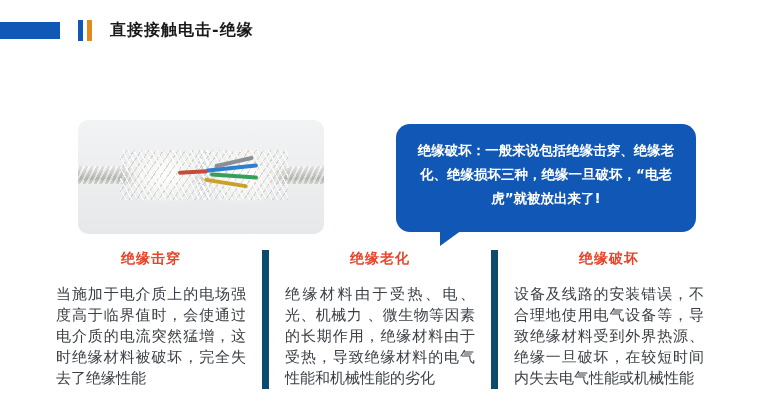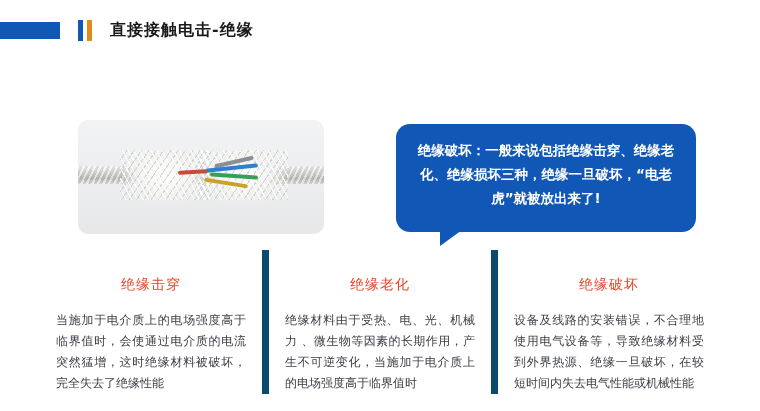--- a/index.html
+++ b/index.html
@@ -174,28 +174,27 @@
     box-sizing: border-box;
     position: relative;
   }
   .col + .col {
     border-left: 7px solid #0c4a6e;
   }
   .col-title {
     text-align: center;
     color: #e8442a;
     font-size: 14px;
-    font-weight: normal;
+    font-weight: bold;
     margin-bottom: 16px;
     letter-spacing: 1px;
-    margin-top: 26px;
   }
   .col-body {
     color: #3a3f45;
-    font-size: 12px;
+    font-size: 15px;
     line-height: 21px;
     text-align: justify;
   }
 </style>
 </head>
 <body>
 
 <div class="header">
   <div class="header-bar"></div>
   <div class="header-ticks">
@@ -232,21 +231,21 @@
 
   <div class="columns">
 
     <div class="col">
       <div class="col-title">绝缘击穿</div>
       <div class="col-body">当施加于电介质上的电场强度高于临界值时，会使通过电介质的电流突然猛增，这时绝缘材料被破坏，完全失去了绝缘性能</div>
     </div>
 
     <div class="col">
       <div class="col-title">绝缘老化</div>
-      <div class="col-body">绝缘材料由于受热、电、光、机械力 、微生物等因素的长期作用，产生不可逆变化，当施加于电介质上的电场强度高于临界值时</div>
+      <div class="col-body">绝缘材料由于受热、电、光、机械力 、微生物等因素的长期作用，绝缘材料由于受热，导致绝缘材料的电气性能和机械性能的劣化</div>
     </div>
 
     <div class="col">
       <div class="col-title">绝缘破坏</div>
       <div class="col-body">设备及线路的安装错误，不合理地使用电气设备等，导致绝缘材料受到外界热源、绝缘一旦破坏，在较短时间内失去电气性能或机械性能</div>
     </div>
 
   </div>
 
 </div>

